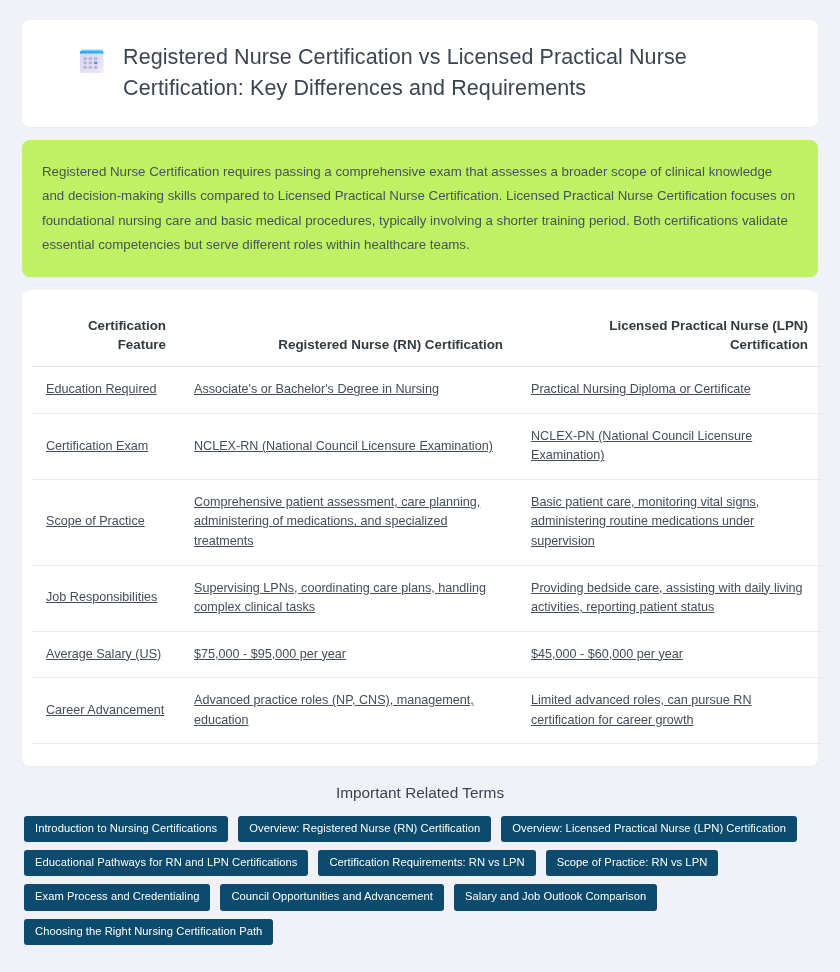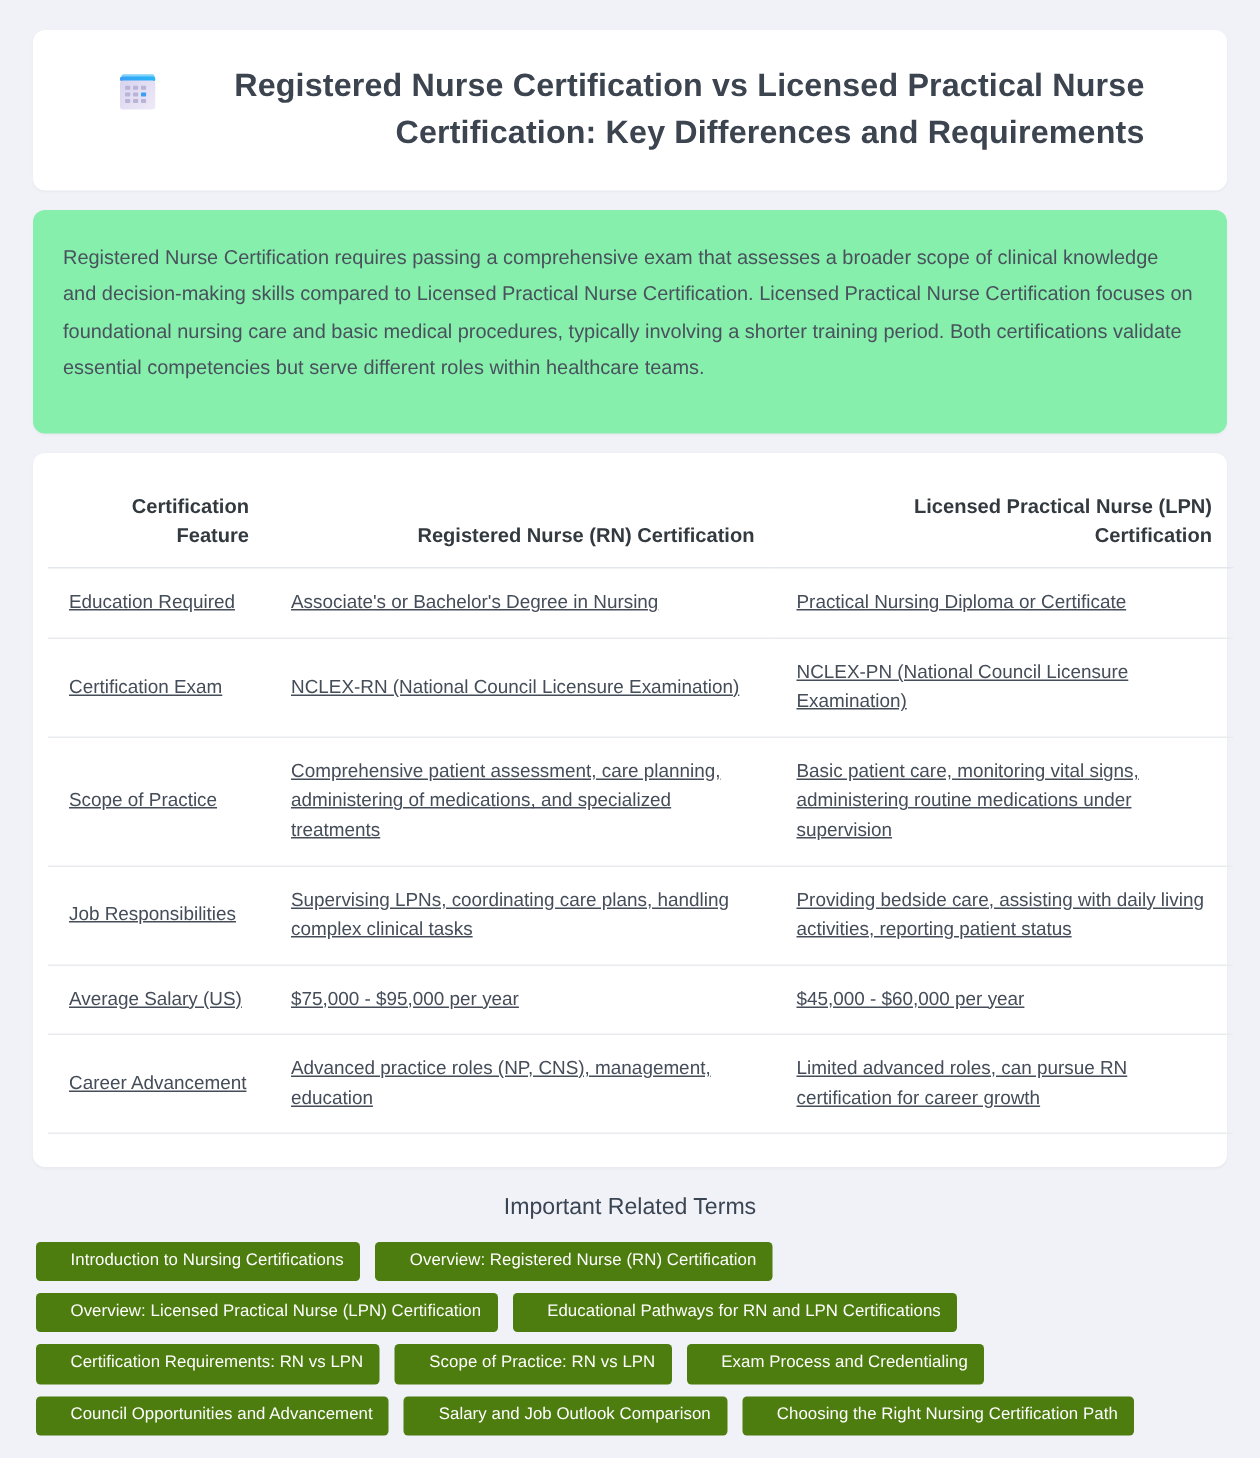--- a/index.html
+++ b/index.html
@@ -39,32 +39,32 @@
     height: 30px;
     flex: 0 0 30px;
     margin-right: 16px;
     margin-top: 5px;
     position: relative;
   }
   .title-icon svg { display: block; }
   .title-text {
     font-size: 21.5px;
     line-height: 1.42;
-    font-weight: 700;
+    font-weight: 400;
     color: #3c4450;
-    text-align: right;
+    text-align: left;
     max-width: 640px;
     letter-spacing: 0.1px;
   }
 
   
   .desc-card {
-    background: #86efac;
+    background: #bef264;
     border-radius: 8px;
-    padding: 20px 20px 32px 20px;
+    padding: 20px 20px 20px 20px;
     margin-bottom: 13px;
     box-shadow: 0 1px 2px rgba(16,24,40,0.04);
   }
   .desc-text {
     font-size: 13.3px;
     line-height: 1.83;
     color: #49515d;
     margin: 0;
     text-align: left;
   }
@@ -120,25 +120,25 @@
     font-weight: 400;
   }
   .tags {
     display: flex;
     flex-wrap: wrap;
     gap: 8px 10px;
     justify-content: flex-start;
     align-content: flex-start;
   }
   .tag {
-    background: #4d7c0f;
+    background: #0c4a6e;
     color: #ffffff;
     font-size: 11.2px;
     line-height: 1;
-    padding: 7px 11px 8px 23px;
+    padding: 7px 11px 8px 11px;
     border-radius: 3px;
     white-space: nowrap;
     letter-spacing: 0.05px;
   }
 </style>
 </head>
 <body>
 
 <div class="page">
 

